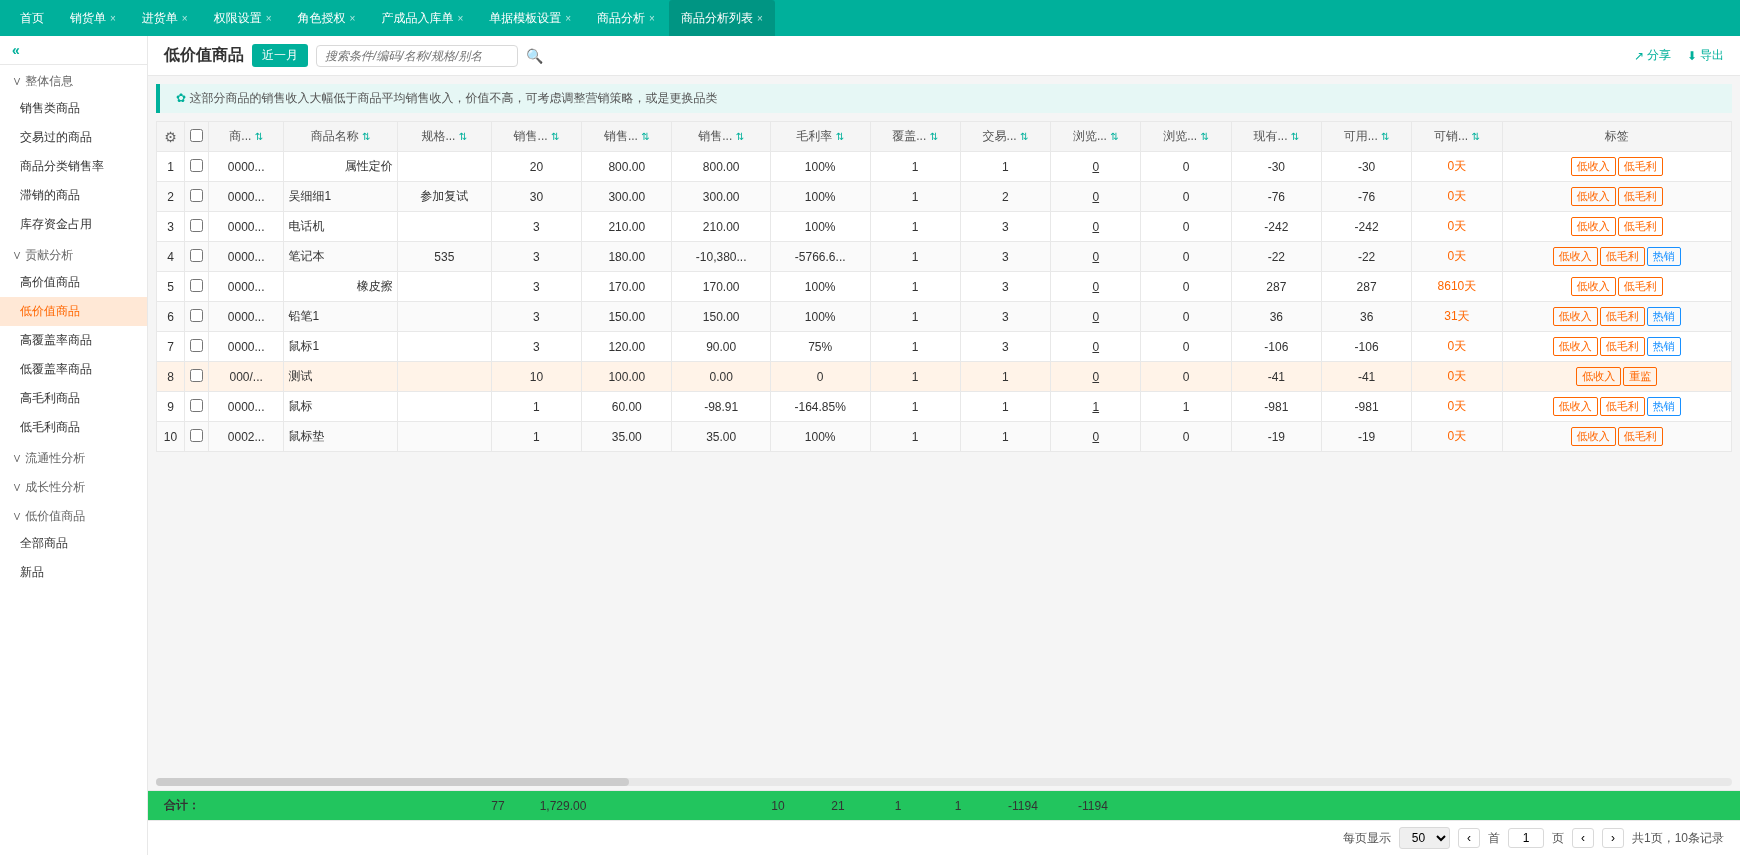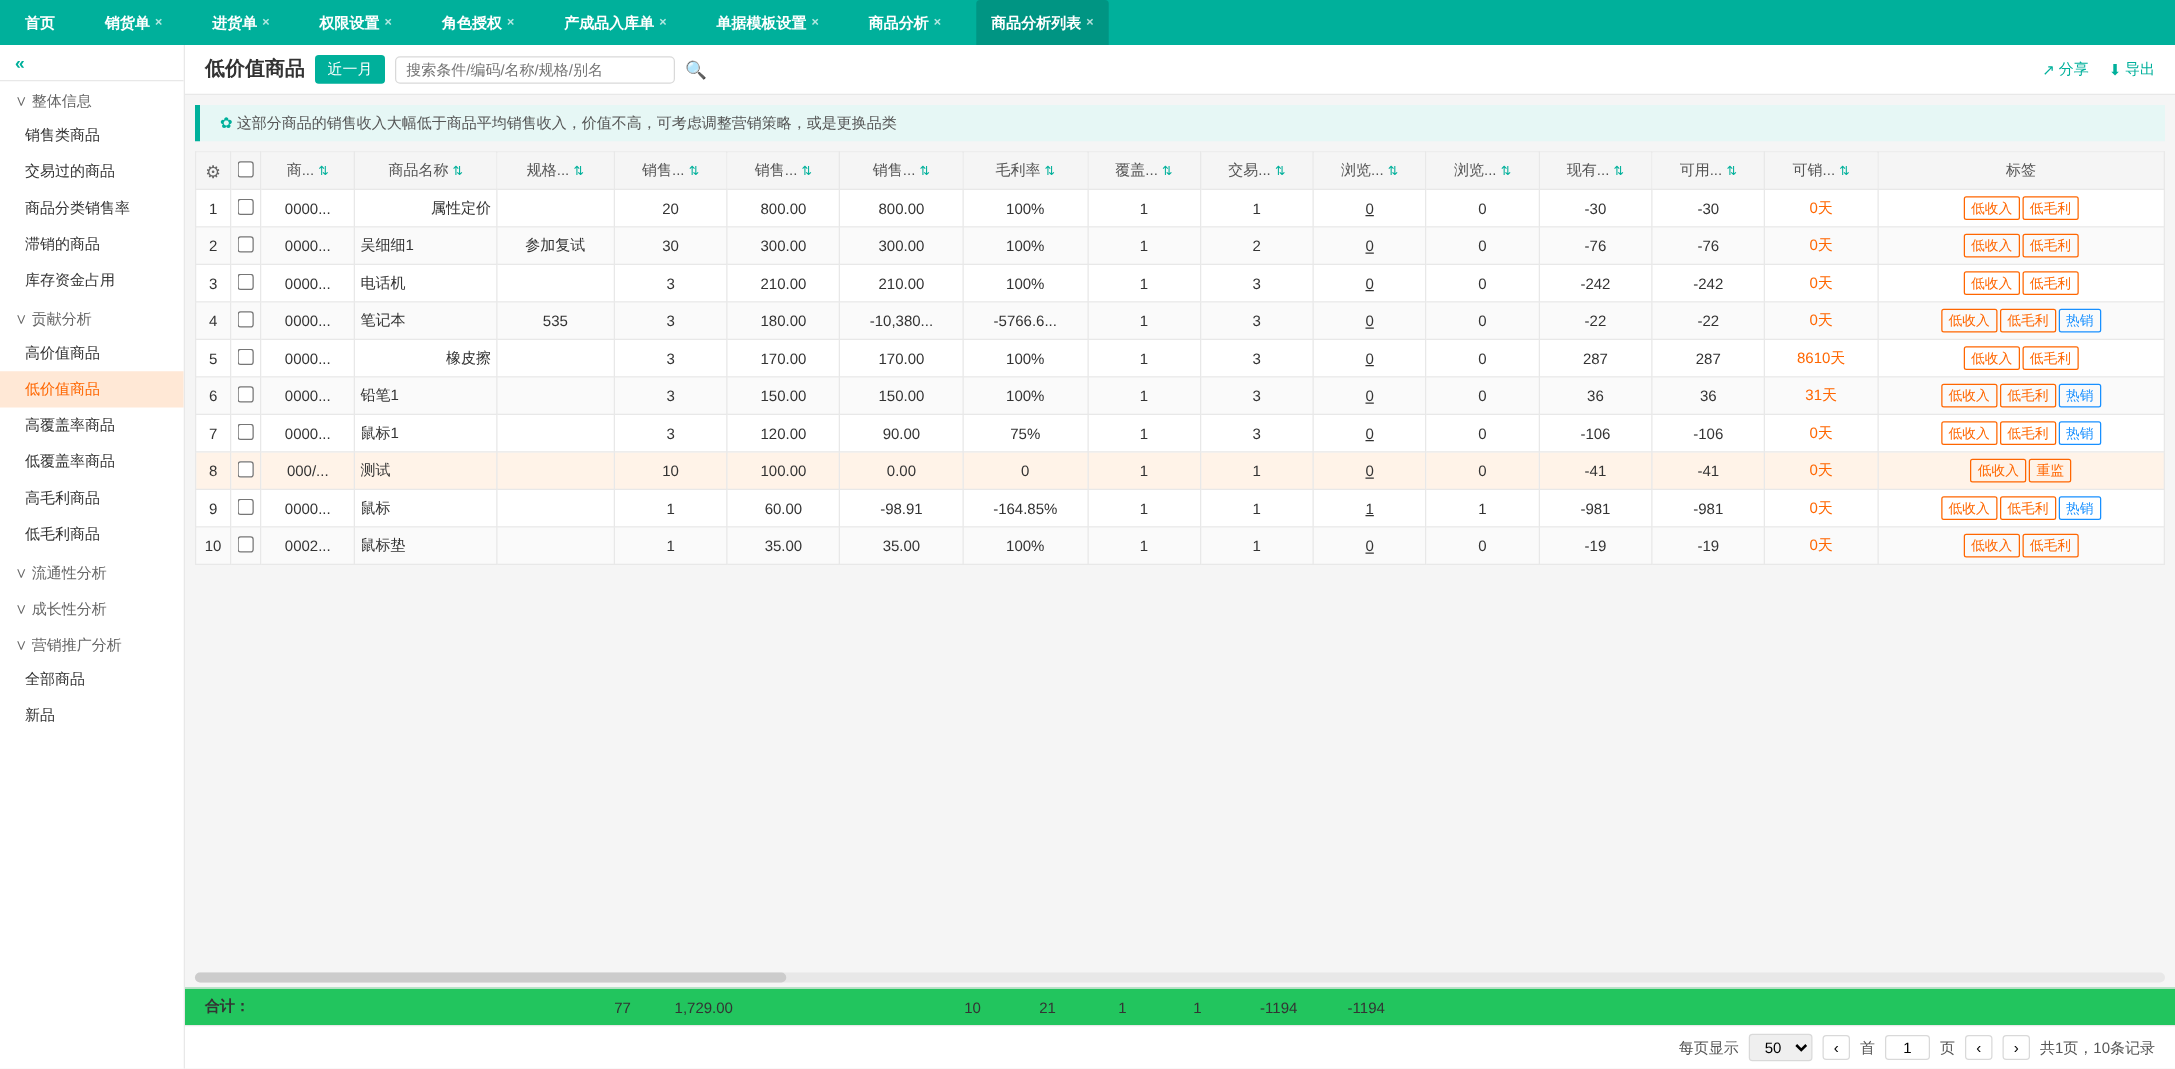--- a/index.html
+++ b/index.html
@@ -5,22 +5,21 @@
     * { box-sizing: border-box; margin: 0; padding: 0; font-family: 'Microsoft YaHei', Arial, sans-serif; font-size: 12px; }
     body { background: #f5f5f5; overflow: hidden; width: 1740px; height: 855px; }
 
     
     .top-nav {
       background: #00b09b;
       height: 36px;
       display: flex;
       align-items: center;
       padding: 0 8px;
-      gap: 16px;
-      font-weight: bold;
+      gap: 2px;
     }
     .nav-item {
       color: #fff;
       padding: 4px 12px;
       cursor: pointer;
       border-radius: 3px 3px 0 0;
       white-space: nowrap;
       font-size: 12px;
       display: flex;
       align-items: center;
@@ -95,24 +94,25 @@
       border: none;
       border-radius: 3px;
       padding: 3px 10px;
       cursor: pointer;
       font-size: 12px;
     }
     .search-box {
       border: 1px solid #d9d9d9;
       border-radius: 4px;
       padding: 3px 8px;
-      width: 224px;
+      width: 202px;
       font-size: 12px;
       outline: none;
       color: #999;
+      font-style: italic;
     }
     .content-header-right {
       display: flex;
       align-items: center;
       gap: 16px;
     }
     .action-btn {
       color: #00b09b;
       cursor: pointer;
       font-size: 12px;
@@ -315,21 +315,21 @@
     <div class="sidebar-group-title">∨ 贡献分析</div>
     <div class="sidebar-item">高价值商品</div>
     <div class="sidebar-item active">低价值商品</div>
     <div class="sidebar-item">高覆盖率商品</div>
     <div class="sidebar-item">低覆盖率商品</div>
     <div class="sidebar-item">高毛利商品</div>
     <div class="sidebar-item">低毛利商品</div>
 
     <div class="sidebar-group-title">∨ 流通性分析</div>
     <div class="sidebar-group-title">∨ 成长性分析</div>
-    <div class="sidebar-group-title">∨ 营销推广分析</div>
+    <div class="sidebar-group-title">∨ 低价值商品</div>
     <div class="sidebar-item">全部商品</div>
     <div class="sidebar-item">新品</div>
   </div>
 
   <div class="content-area">
 
     <div class="content-header">
       <div class="content-header-left">
         <span class="page-title">低价值商品</span>
         <button class="filter-btn">近一月</button>

